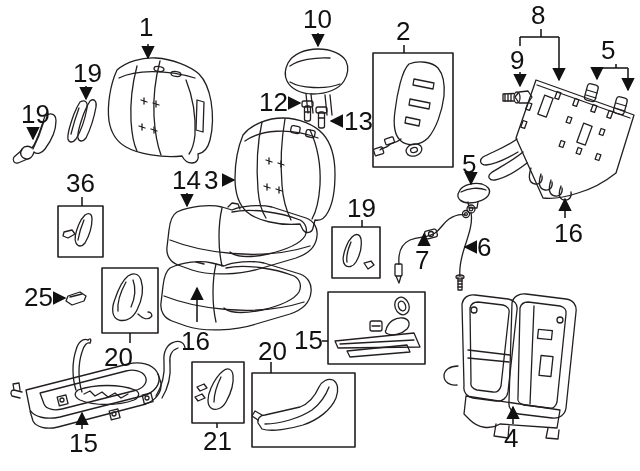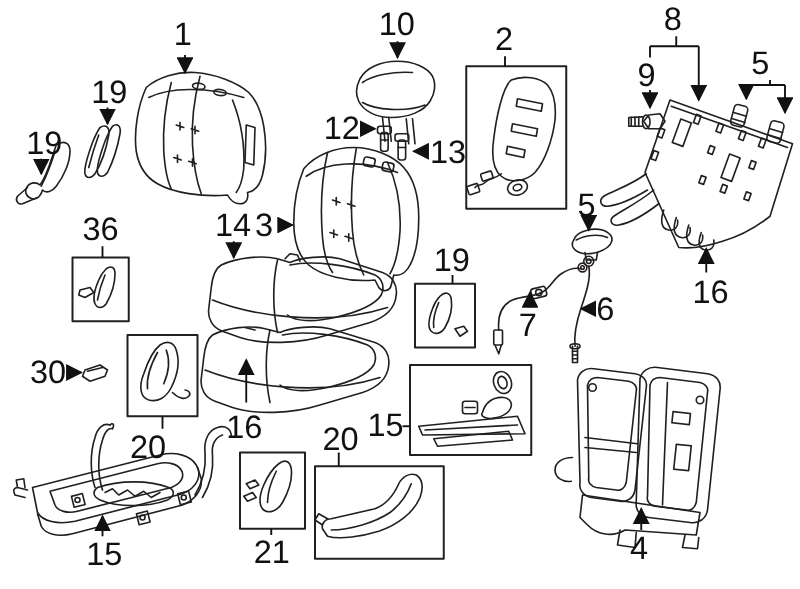--- a/index.html
+++ b/index.html
@@ -316,21 +316,21 @@
 <div class="lbl" style="left:510px;top:47px">9</div>
 <div class="lbl" style="left:601px;top:37px">5</div>
 <div class="lbl" style="left:554px;top:220px">16</div>
 <div class="lbl" style="left:462px;top:151px">5</div>
 <div class="lbl" style="left:415px;top:247px">7</div>
 <div class="lbl" style="left:477px;top:234px">6</div>
 <div class="lbl" style="left:347px;top:195px">19</div>
 <div class="lbl" style="left:172px;top:167px">14</div>
 <div class="lbl" style="left:204px;top:167px">3</div>
 <div class="lbl" style="left:181px;top:328px">16</div>
-<div class="lbl" style="left:24px;top:284px">30</div>
+<div class="lbl" style="left:24px;top:284px">25</div>
 <div class="lbl" style="left:104px;top:344px">20</div>
 <div class="lbl" style="left:69px;top:430px">15</div>
 <div class="lbl" style="left:203px;top:428px">21</div>
 <div class="lbl" style="left:258px;top:338px">20</div>
 <div class="lbl" style="left:294px;top:327px">15</div>
 <div class="lbl" style="left:504px;top:425px">4</div>
 
 </div>
 
 </body></html>

